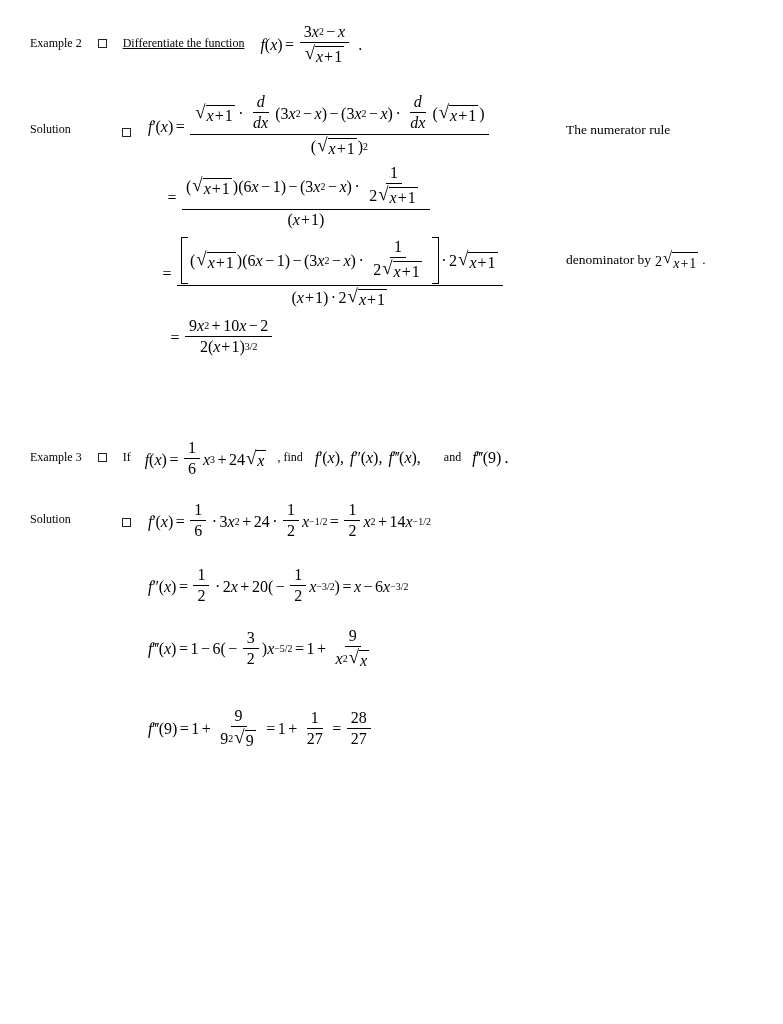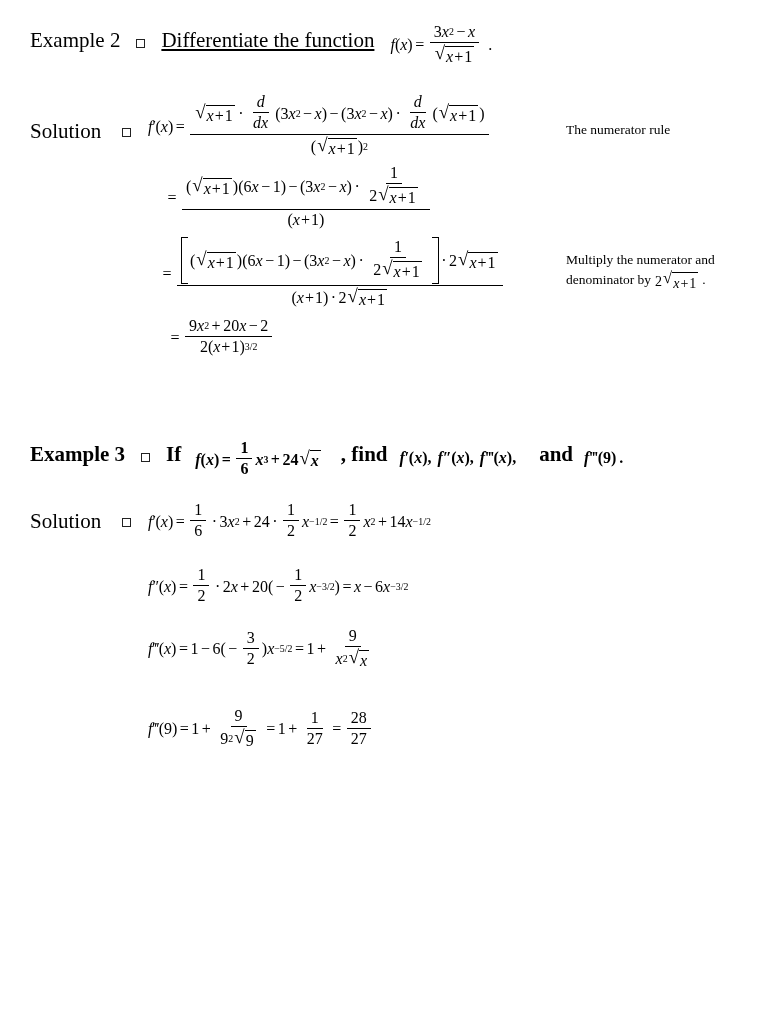--- a/index.html
+++ b/index.html
@@ -17,21 +17,21 @@
   }
 
   .page {
     position: relative;
     width: 783px;
     height: 1024px;
   }
 
   
   .label {
-    font-size: 21px;
+    font-size: 12px;
     white-space: nowrap;
   }
   .bullet {
     display: inline-block;
     width: 7px;
     height: 7px;
     border: 1px solid #222;
     background: #fff;
     vertical-align: middle;
     margin: 0 2px;
@@ -396,21 +396,20 @@
                 <span class="opn">+</span>
                 <span class="up">1</span>
               </span>
             </span>
         </span>
       </span>
     </span>
   </div>
 
   <div class="abs note" style="left:566px; top:250px; width:200px;">
-    <div>Multiply the numerator and</div>
     <div style="display:flex; align-items:flex-start; white-space:nowrap;">
       <span>denominator by</span>
       <span class="math" style="font-size:14px; margin-left:4px;">
         <span class="up">2</span>
           <span class="sqrt">
             <span class="surd">√</span>
             <span class="rad">
               <span class="it">x</span>
               <span class="opn">+</span>
               <span class="up">1</span>
@@ -423,37 +422,37 @@
 
   <div class="abs" style="left:168px; top:318px;">
     <span class="math" style="font-size:16px;">
       <span class="op">=</span>
       <span class="frac">
         <span class="num">
           <span class="up">9</span>
             <span class="it">x</span>
             <sup class="exn">2</sup>
             <span class="op">+</span>
-            <span class="up">20</span>
+            <span class="up">10</span>
             <span class="it">x</span>
             <span class="op">−</span>
             <span class="up">2</span>
         </span>
         <span class="den">
           <span class="up">2(</span>
             <span class="it">x</span>
             <span class="opn">+</span>
             <span class="up">1)</span>
             <sup class="exn">3/2</sup>
         </span>
       </span>
     </span>
   </div>
 
-  <div class="abs" style="left:30px; top:438px;font-weight:bold;">
+  <div class="abs" style="left:30px; top:438px;">
     <span class="label">Example 3</span>
     <span class="bullet" style="margin-left:12px;"></span>
     <span class="label" style="margin-left:10px;">If</span>
     <span class="math" style="margin-left:10px; position:relative; top:2px;">
       <span class="it">f</span>
         <span class="up">(</span>
         <span class="it">x</span>
         <span class="up">)</span>
       <span class="op">=</span>
       <span class="frac">
@@ -468,21 +467,21 @@
         <sup class="exn">3</sup>
       <span class="op">+</span>
       <span class="up">24</span>
         <span class="sqrt">
           <span class="surd">√</span>
           <span class="rad">
             <span class="it">x</span>
           </span>
         </span>
     </span>
-    <span class="label" style="margin-left:15px;">, find</span>
+    <span class="label" style="margin-left:6px;">, find</span>
     <span class="math" style="margin-left:8px;">
       <span class="it">f</span>
         <span class="prime">′</span>
         <span class="up">(</span>
         <span class="it">x</span>
         <span class="up">)</span>
         <span class="up">,</span>
       <span style="display:inline-block;width:6px;"></span>
       <span class="it">f</span>
         <span class="prime">″</span>

